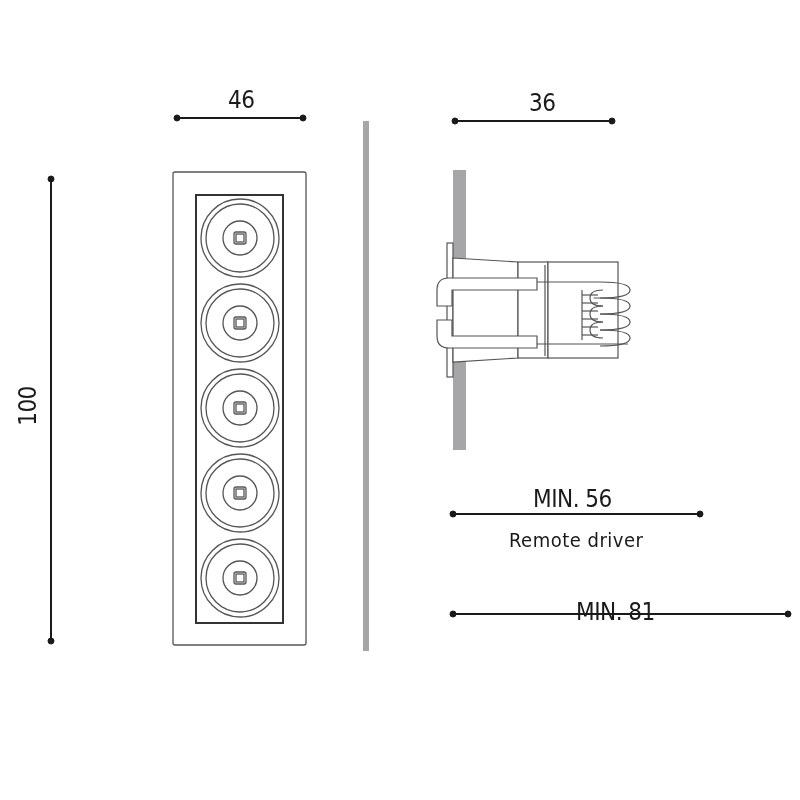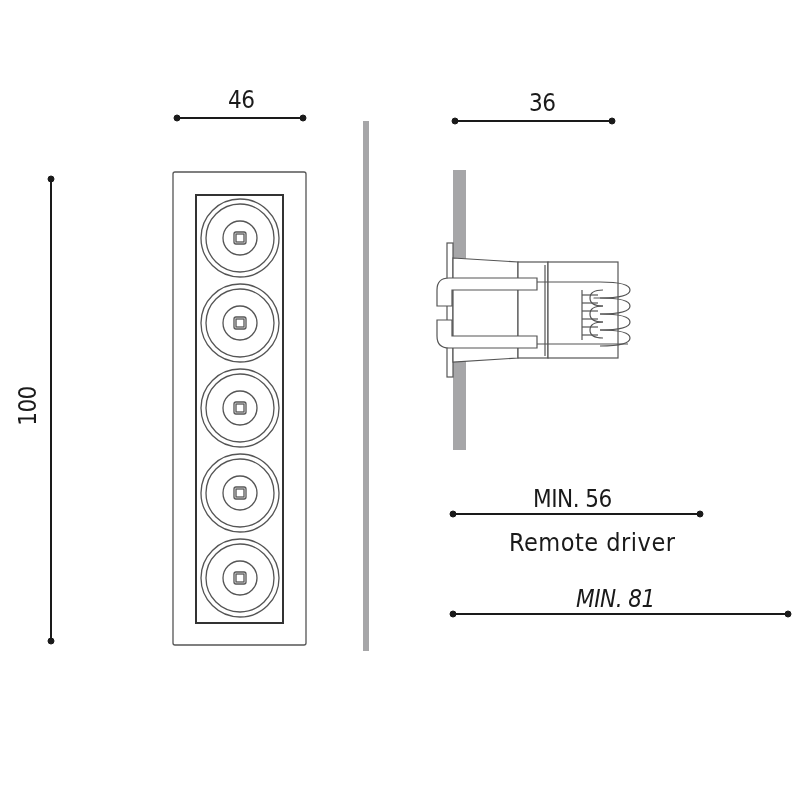--- a/index.html
+++ b/index.html
@@ -1,20 +1,20 @@
 <!DOCTYPE html>
 <html><head>
   <meta charset="utf-8">
   <style>
     html, body { margin: 0; padding: 0; background: #ffffff; }
     body { width: 800px; height: 800px; position: relative; overflow: hidden; font-family: "Liberation Sans", sans-serif; }
     svg { position: absolute; left: 0; top: 0; }
     .lbl { position: absolute; color: #1a1a1a; font-family: "DejaVu Sans Condensed", "DejaVu Sans", sans-serif; white-space: nowrap; }
     .dim { font-size: 24px; letter-spacing: -0.5px; }
-    .sub { font-size: 25px; letter-spacing: 0.5px; }
+    .sub { font-size: 20px; letter-spacing: 0.5px; }
   </style>
 </head>
 <body>
 
 <svg width="800" height="800" viewBox="0 0 800 800">
 
   <g stroke="#1a1a1a" fill="#1a1a1a">
     <line x1="177" y1="118" x2="303" y2="118" stroke-width="2"></line>
     <circle cx="177" cy="118" r="3"></circle>
       <circle cx="303" cy="118" r="3"></circle>
@@ -115,13 +115,13 @@
       </g>
     </g>
   </g>
 </svg>
 
 <div class="lbl dim" style="left:228px; top:86px;">46</div>
 <div class="lbl dim" style="left:521px; top:89px;margin-left:8px;">36</div>
 <div class="lbl dim" style="left:8px; top:392px; transform: rotate(-90deg); transform-origin: center;">100</div>
 <div class="lbl dim" style="left:533px; top:485px;">MIN. 56</div>
 <div class="lbl sub" style="left:509px; top:528px;">Remote driver</div>
-<div class="lbl dim" style="left:576px; top:585px;font-style:italic;">MIN. 81</div>
+<div class="lbl dim" style="left:576px; top:598px;">MIN. 81</div>
 
 </body></html>

